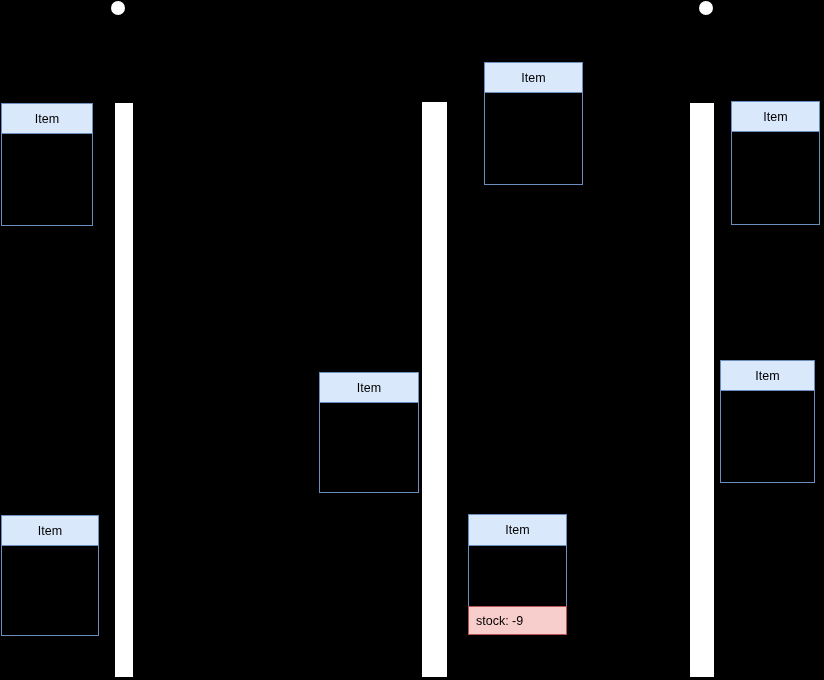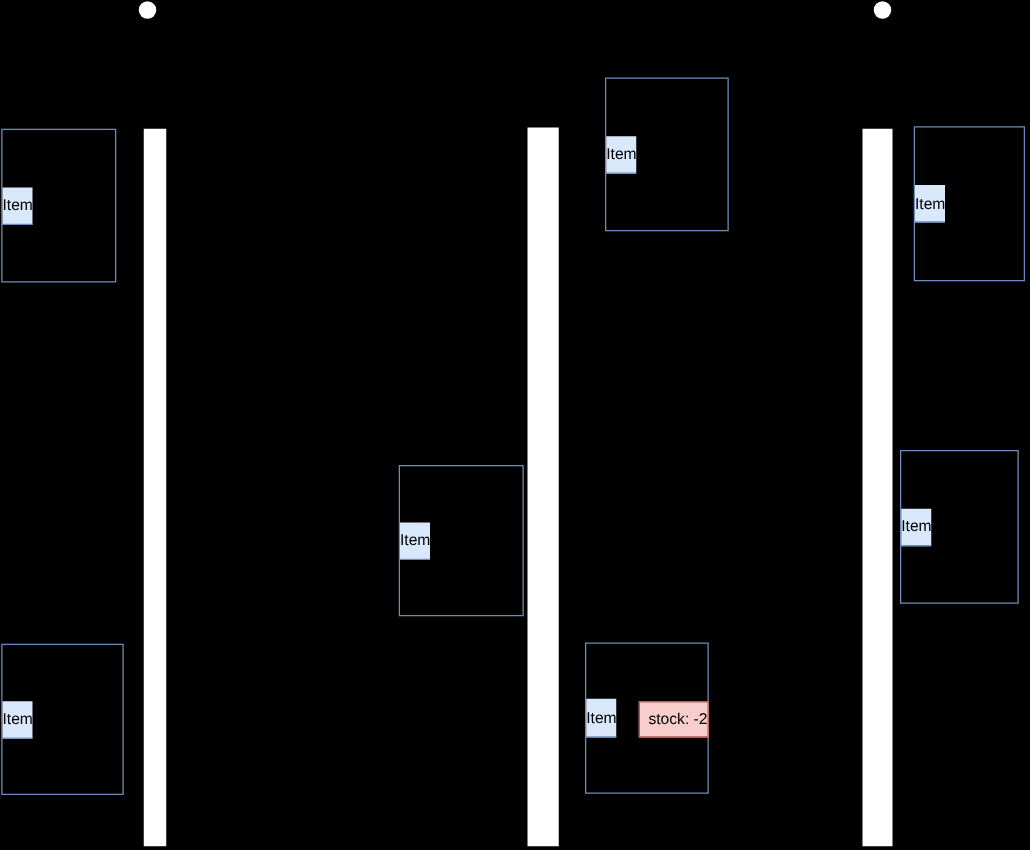--- a/index.html
+++ b/index.html
@@ -25,22 +25,21 @@
   .lifeline {
     position: absolute;
     background: var(--lifeline-fill, #fff);
   }
   .item-box {
     position: absolute;
     box-sizing: border-box;
     border: 1px solid var(--item-border, #6c8ebf);
     background: transparent;
     display: flex;
-    flex-direction: row;
-    align-items: center;
+    flex-direction: column;
   }
   .box-header {
     box-sizing: border-box;
     height: 30px;
     flex: 0 0 auto;
     background: var(--item-fill, #dae8fc);
     border-bottom: 1px solid var(--item-border, #6c8ebf);
     display: flex;
     align-items: center;
     justify-content: center;
@@ -118,17 +117,17 @@
     </div>
     <div class="box-body"></div>
   </div>
 
   <div class="item-box" style="left:468px; top:514px; width:99px; height:121px;">
     <div class="box-header" style="height:31px;">
       <span>Item</span>
     </div>
     <div class="box-body"></div>
     <div class="box-stock">
-      <span>stock: -2</span>
+      <span>stock: -9</span>
     </div>
   </div>
 
 </div>
 
 </body></html>

